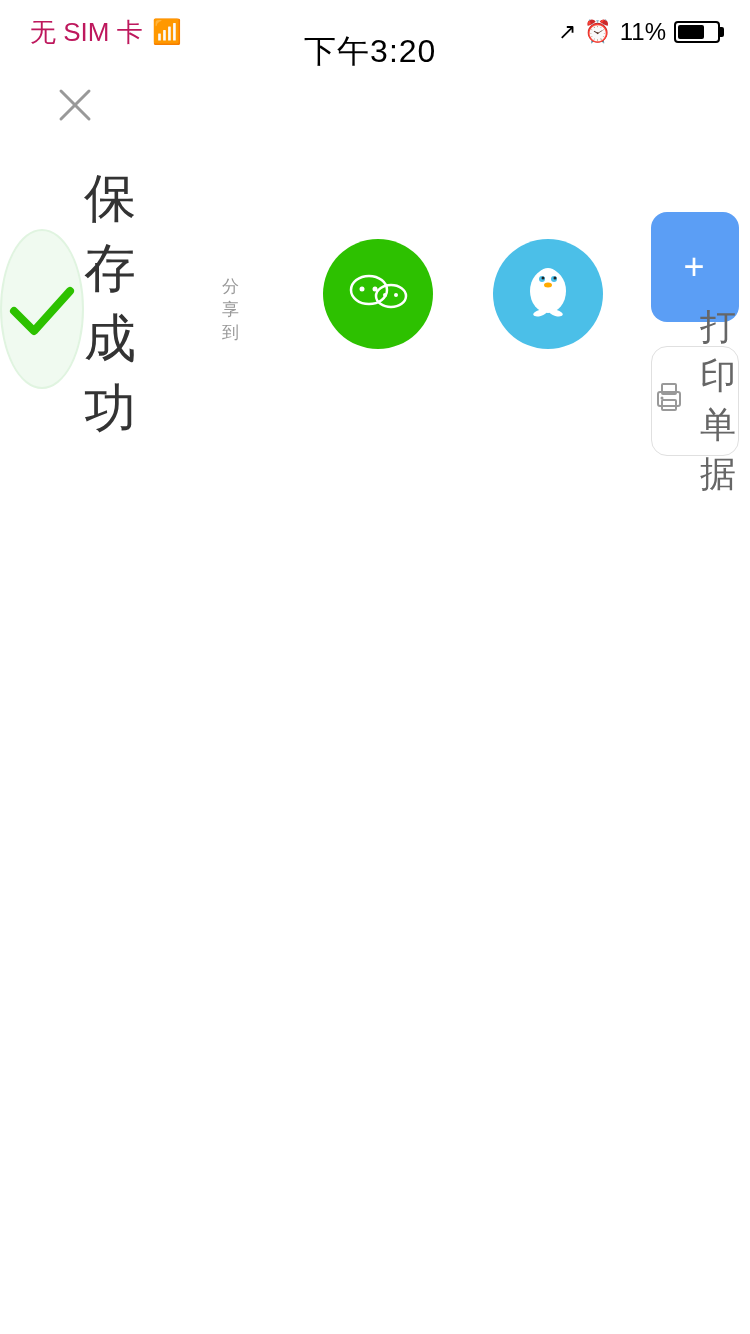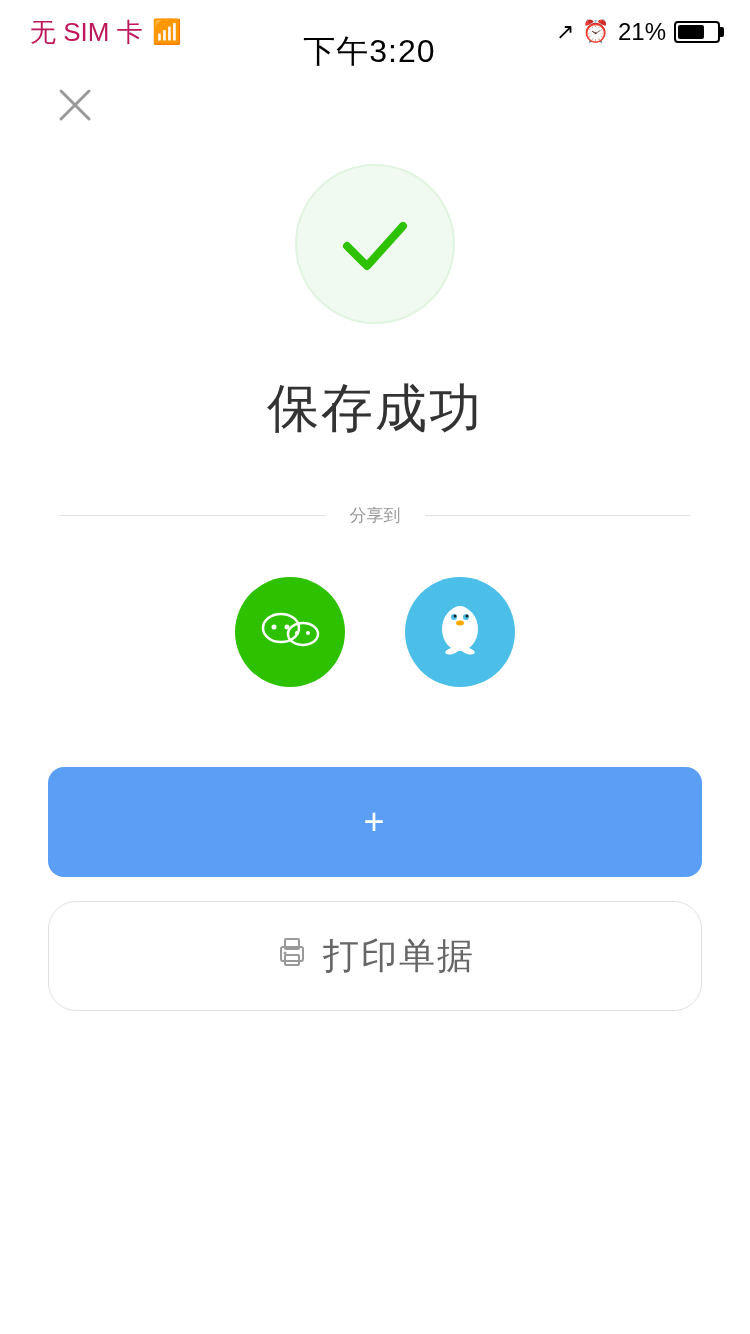--- a/index.html
+++ b/index.html
@@ -98,21 +98,21 @@
     }
 
     .close-icon-svg {
       width: 36px;
       height: 36px;
     }
 
     
     .main-content {
       display: flex;
-      flex-direction: column;
+      flex-direction: row;
       align-items: center;
       padding-top: 100px;
     }
 
     
     .success-circle {
       width: 160px;
       height: 160px;
       border-radius: 50%;
       background: #f0faf0;
@@ -209,21 +209,21 @@
       font-size: 36px;
       color: #ffffff;
       font-weight: 400;
       letter-spacing: 2px;
     }
 
     .btn-secondary {
       width: 100%;
       height: 110px;
       background: #ffffff;
-      border-radius: 28px;
+      border-radius: 16px;
       border: 1px solid #e0e0e0;
       display: flex;
       align-items: center;
       justify-content: center;
       gap: 14px;
       cursor: pointer;
       font-size: 36px;
       color: #666666;
       font-weight: 400;
       letter-spacing: 2px;
@@ -234,21 +234,21 @@
 
 <div class="status-bar">
   <div class="status-left">
     <span>无 SIM 卡</span>
     <span class="wifi-icon">📶</span>
   </div>
   <div class="status-center">下午3:20</div>
   <div class="status-right">
     <span style="font-size:22px;">↗</span>
     <span style="font-size:22px;">⏰</span>
-    <span>21%</span>
+    <span>11%</span>
     <div class="battery-bar">
       <div class="battery-fill"></div>
     </div>
   </div>
 </div>
 
 <div class="close-btn">
   <svg class="close-icon-svg" viewBox="0 0 36 36" fill="none" xmlns="http://www.w3.org/2000/svg">
     <line x1="4" y1="4" x2="32" y2="32" stroke="#999999" stroke-width="3" stroke-linecap="round"></line>
     <line x1="32" y1="4" x2="4" y2="32" stroke="#999999" stroke-width="3" stroke-linecap="round"></line>

